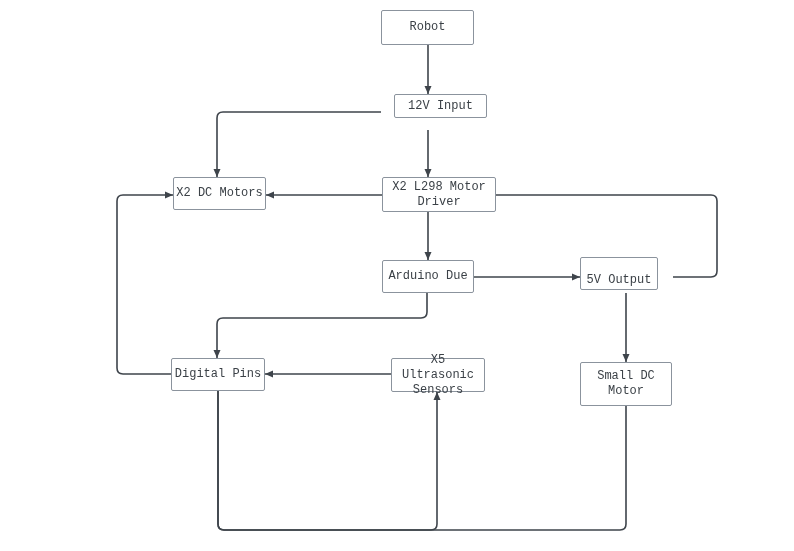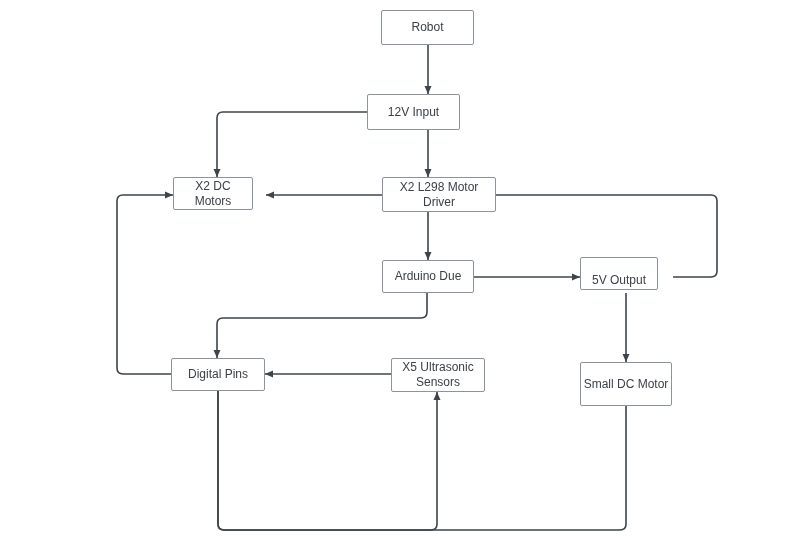--- a/index.html
+++ b/index.html
@@ -7,21 +7,21 @@
     --node-border:#8b939d;
     --node-fill:#ffffff;
     --text:#3b4147;
     --background:#ffffff;
   }
   html,body{margin:0;padding:0;background:var(--background);}
   .canvas{
     position:relative;
     width:794px;height:551px;
     background:var(--background);
-    font-family:Liberation Sans, sans-serif;
+    font-family:Liberation Mono, monospace;
     overflow:hidden;
   }
   .edges{position:absolute;left:0;top:0;}
   .edge{stroke:var(--connector);stroke-width:1.6;fill:none;}
   .arrowhead-shape{fill:var(--connector);}
   .node{
     position:absolute;
     box-sizing:border-box;
     background:var(--node-fill);
     border:1px solid var(--node-border);
@@ -73,25 +73,25 @@
 
     <path class="edge" marker-end="url(#arrowhead)" d="M218,391 L218,524 Q218,530 224,530 L431,530 Q437,530 437,524 L437,392"></path>
 
     <path class="edge" marker-end="url(#arrowhead)" d="M218,391 L218,524 Q218,530 224,530 L614,530 Q620,530 620,530 L620,530 Q626,530 626,524 L626,388"></path>
   </svg>
 
   <div class="node" style="left:381px;top:10px;width:93px;height:35px;">
     <span class="node-label">Robot</span>
   </div>
 
-  <div class="node" style="left:367px;top:94px;width:93px;height:36px;">
+  <div class="node" style="left:394px;top:94px;width:93px;height:24px;">
     <span class="node-label">12V Input</span>
   </div>
 
-  <div class="node" style="left:173px;top:177px;width:80px;height:33px;">
+  <div class="node" style="left:173px;top:177px;width:93px;height:33px;">
     <span class="node-label">X2 DC Motors</span>
   </div>
 
   <div class="node" style="left:382px;top:177px;width:114px;height:35px;">
     <span class="node-label">X2 L298 Motor Driver</span>
   </div>
 
   <div class="node" style="left:382px;top:260px;width:92px;height:33px;">
     <span class="node-label">Arduino Due</span>
   </div>

